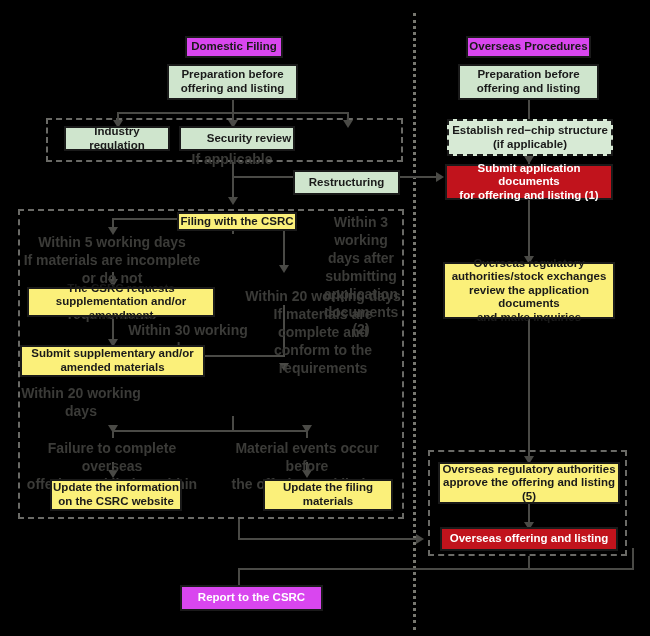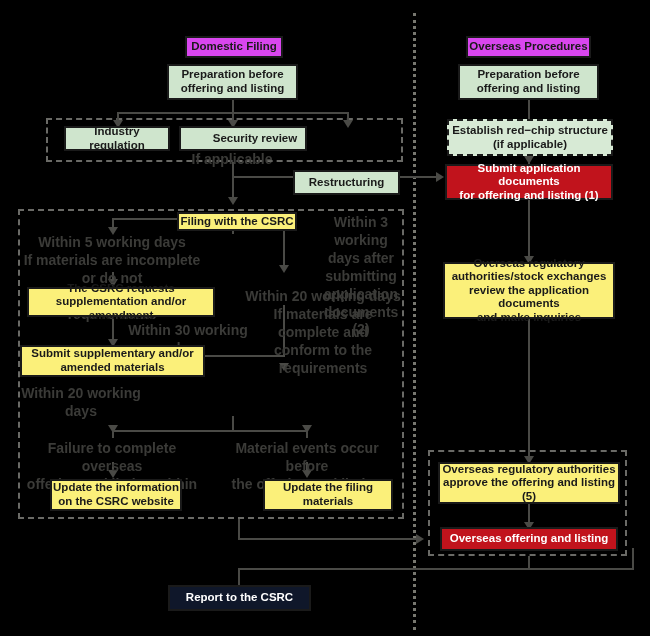--- a/index.html
+++ b/index.html
@@ -7,21 +7,21 @@
          font-family:"Liberation Sans","DejaVu Sans",sans-serif;overflow:hidden;}
 
   .box{position:absolute;box-sizing:border-box;display:flex;align-items:center;
        justify-content:center;text-align:center;line-height:1.18;
        border:2px solid #1a1a1a;font-weight:bold;}
 
   .b-white{background:#d946ef;color:#1a1a1a;font-size:11.5px;}
   .b-green{background:#cfe5cd;color:#1a1a1a;font-size:11.5px;}
   .b-yellow{background:#fbf07a;color:#1a1a1a;font-size:11.5px;}
   .b-red{background:#c1131c;color:#ffffff;font-size:11.5px;}
-  .b-blue{background:#0f172a;color:#ffffff;font-size:11.5px;}
+  .b-blue{background:#d946ef;color:#ffffff;font-size:11.5px;margin-left:12px;}
   .b-greendash{background:#d7ead5;color:#1a1a1a;font-size:11.5px;
                border:2px dashed #1a1a1a;}
 
   .note{position:absolute;color:#3b3b38;font-size:14px;font-weight:bold;
         text-align:center;line-height:1.28;}
 
   .ln{position:absolute;background:#4a4a46;}
   .lnh{height:2px;}
   .lnv{width:2px;}
 
@@ -110,21 +110,21 @@
   <div class="ln lnv" style="left:528px;top:504px;height:23px;"></div>
   <div class="arrow ar-down" style="left:524px;top:522px;"></div>
   <div class="ln lnv" style="left:528px;top:556px;height:14px;"></div>
 
   <div class="box b-white" style="left:185px;top:36px;width:98px;height:22px;">Domestic Filing</div>
 
   <div class="box b-green" style="left:167px;top:64px;width:131px;height:36px;white-space:pre-line;">Preparation before
 offering and listing</div>
 
   <div class="box b-green" style="left:64px;top:126px;width:106px;height:25px;">Industry regulation</div>
-  <div class="box b-green" style="left:179px;top:126px;width:128px;height:25px;padding-left:24px;">Security review</div>
+  <div class="box b-green" style="left:179px;top:126px;width:116px;height:25px;padding-left:24px;">Security review</div>
   <div class="box b-green" style="left:293px;top:126px;width:107px;height:25px;margin-top:44px;">Restructuring</div>
 
   <div class="note" style="left:182px;top:151px;width:100px;">If applicable</div>
 
   <div class="box b-yellow" style="left:177px;top:212px;width:120px;height:19px;">Filing with the CSRC</div>
 
   <div class="note" style="left:17px;top:234px;width:190px;white-space:pre-line;">Within 5 working days
 If materials are incomplete or do not
 conform to the requirements</div>
 

